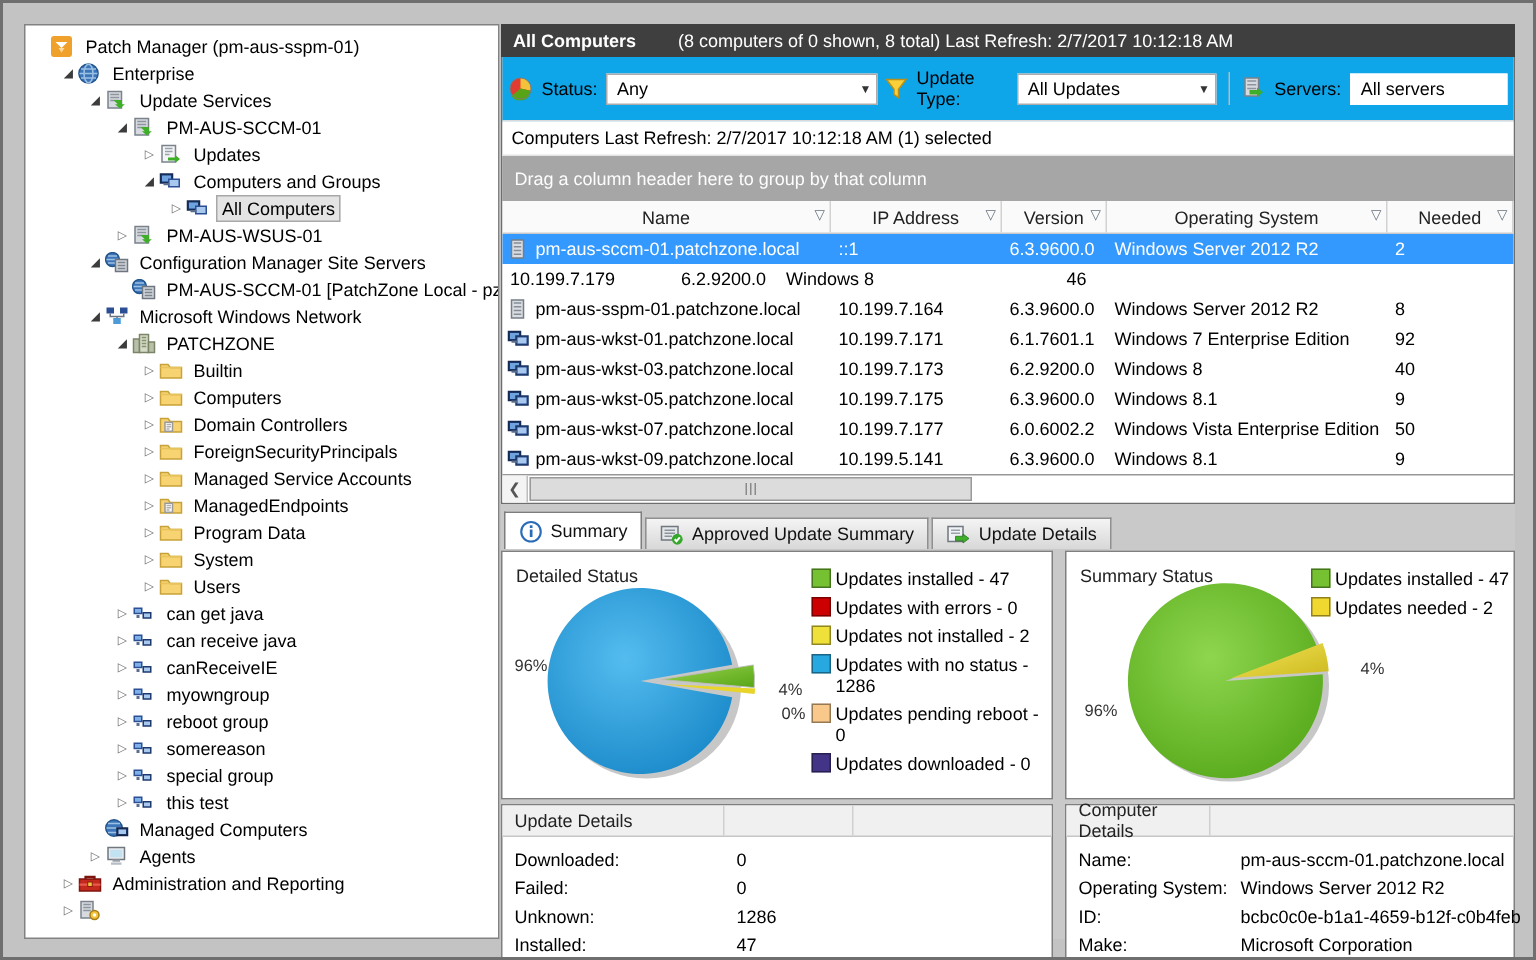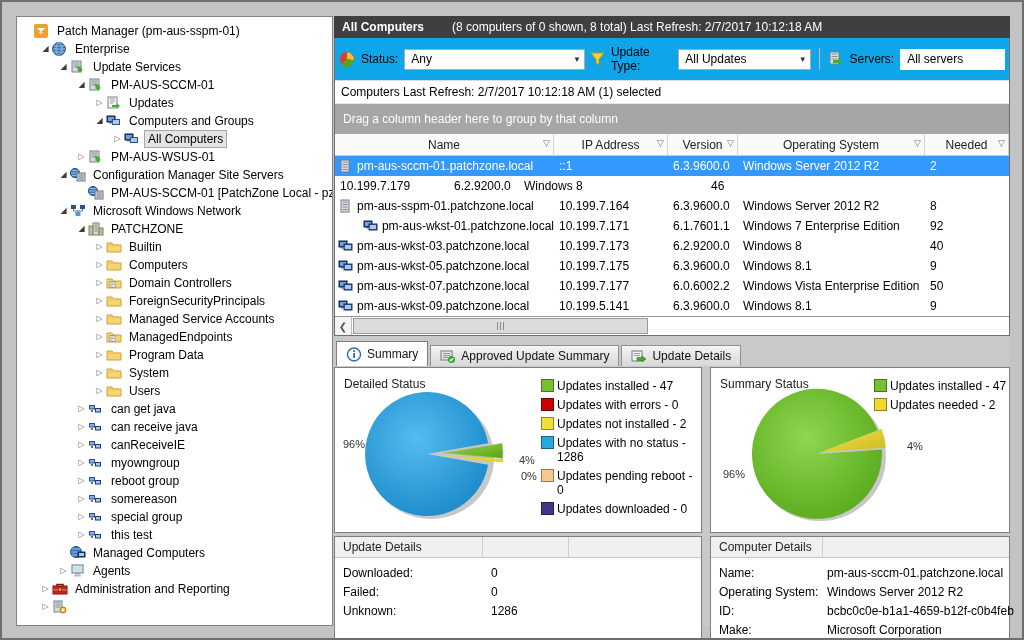--- a/index.html
+++ b/index.html
@@ -579,21 +579,21 @@
                 <path d="M4.5 3 H9.5 M4.5 5.5 H9.5 M4.5 8 H9.5 M4.5 10.5 H9.5" stroke="#868d97"></path>
               </svg></span>
             <span>pm-aus-sspm-01.patchzone.local</span>
           </div>
           <div class="gc" style="width: 114px;"><span>10.199.7.164</span></div>
           <div class="gc" style="width: 70px;"><span>6.3.9600.0</span></div>
           <div class="gc" style="width: 187px;"><span>Windows Server 2012 R2</span></div>
           <div class="gc" style="width: 84px;"><span>8</span></div>
         </div>
         <div class="grow">
-          <div class="gc gc0" style="width: 219px; justify-content: flex-end;">
+          <div class="gc gc0" style="width: 219px;">
             <span class="ric"><svg width="16" height="14">
                 <rect x="1" y="2" width="8" height="6" fill="#1d3a6e" stroke="#142a52"></rect>
                 <rect x="2" y="3" width="6" height="4" fill="#6fa3e0"></rect>
                 <rect x="6" y="5" width="8" height="6" fill="#2a4f94" stroke="#1b3664"></rect>
                 <rect x="7" y="6" width="6" height="4" fill="#a8c8ee"></rect>
                 <rect x="3" y="8" width="4" height="1.5" fill="#5b6d8c"></rect>
               </svg></span>
             <span>pm-aus-wkst-01.patchzone.local</span>
           </div>
           <div class="gc" style="width: 114px;"><span>10.199.7.171</span></div>
@@ -799,25 +799,29 @@
             <span class="dval">0</span>
           </div>
           <div class="drow">
             <span class="dlab" style="width: 148px;">Failed:</span>
             <span class="dval">0</span>
           </div>
           <div class="drow">
             <span class="dlab" style="width: 148px;">Unknown:</span>
             <span class="dval">1286</span>
           </div>
+          <div class="drow">
+            <span class="dlab" style="width: 148px;">Installed:</span>
+            <span class="dval">47</span>
+          </div>
         </div>
     </div>
     <div class="dpanel right">
       <div class="dhead">
-        <div class="dhc" style="width:112px">Computer Details</div>
+        <div class="dhc" style="width:96px">Computer Details</div>
         <div class="dhc" style="flex:1;border-right:none"></div>
       </div>
       <div class="drows" id="drows1">
           <div class="drow">
             <span class="dlab" style="width: 108px;">Name:</span>
             <span class="dval">pm-aus-sccm-01.patchzone.local</span>
           </div>
           <div class="drow">
             <span class="dlab" style="width: 108px;">Operating System:</span>
             <span class="dval">Windows Server 2012 R2</span>

